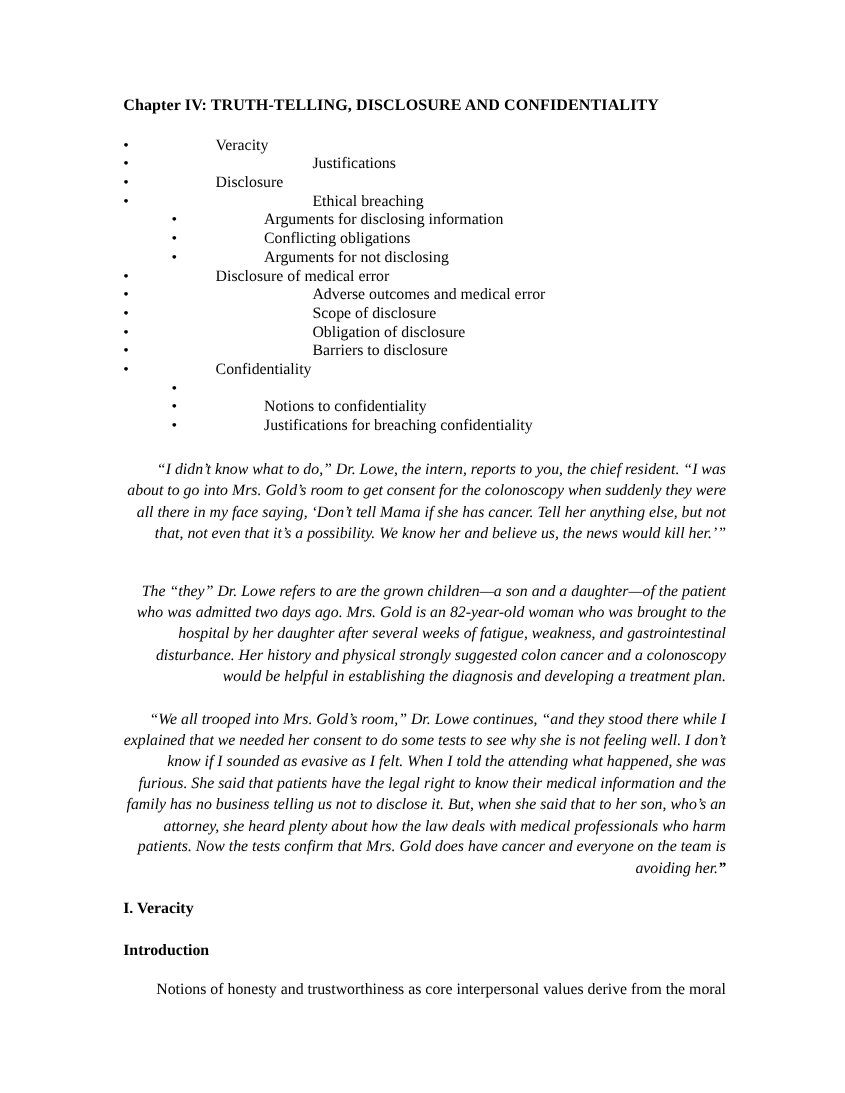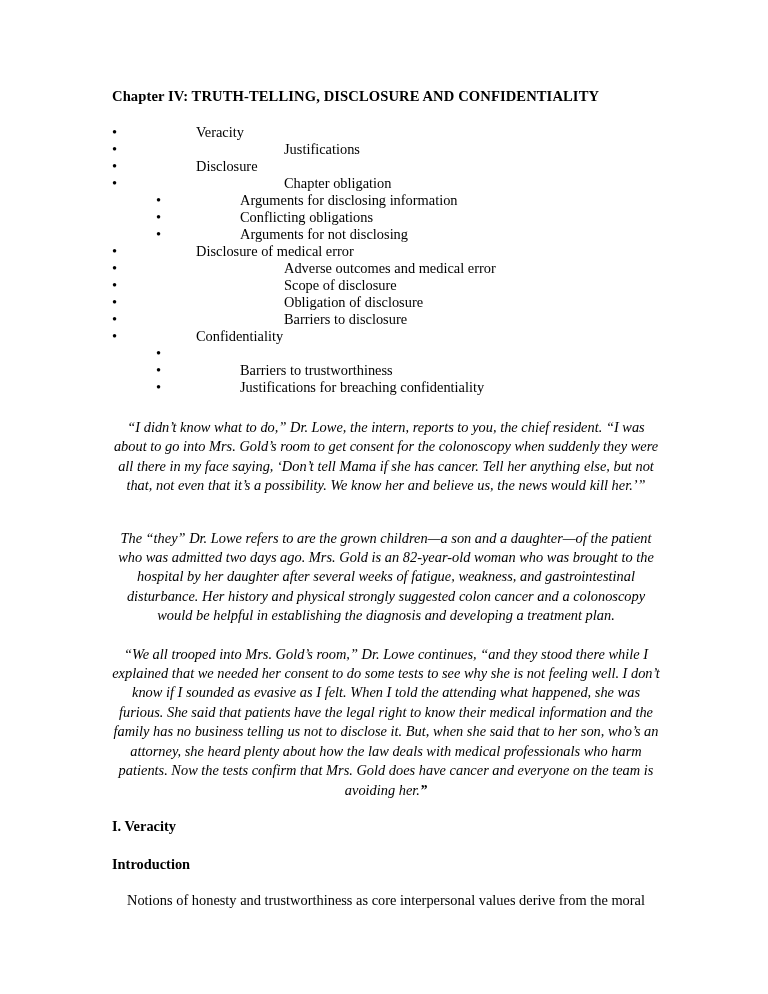--- a/index.html
+++ b/index.html
@@ -76,21 +76,21 @@
 
   
   .t-1 { left: 48px; }   
   .t-2 { left: 92px; font-family: Liberation Serif, serif; }   
   .t-3 { left: 136px; }  
 
   
   .para {
     font-size: 14.4px;
     line-height: 19.4px;
-    text-align: center;
+    text-align: right;
     margin: 0;
   }
   .para.italic {
     font-style: italic;
   }
   .gap-quote1 { margin-top: 22px; }
   .gap-quote2 { margin-top: 33px; }
   .gap-quote3 { margin-top: 19px; }
 
   .closing-quote {
@@ -124,21 +124,21 @@
         <div class="outline-item">
           <span class="bullet b-out">•</span>
           <span class="olabel t-3">Justifications</span>
         </div>
         <div class="outline-item">
           <span class="bullet b-out">•</span>
           <span class="olabel t-1">Disclosure</span>
         </div>
         <div class="outline-item">
           <span class="bullet b-out">•</span>
-          <span class="olabel t-3">Chapter obligation</span>
+          <span class="olabel t-3">Ethical breaching</span>
         </div>
         <div class="outline-item">
           <span class="bullet b-in">•</span>
           <span class="olabel t-2">Arguments for disclosing information</span>
         </div>
         <div class="outline-item">
           <span class="bullet b-in">•</span>
           <span class="olabel t-2">Conflicting obligations</span>
         </div>
         <div class="outline-item">
@@ -167,21 +167,21 @@
         </div>
         <div class="outline-item">
           <span class="bullet b-out">•</span>
           <span class="olabel t-1">Confidentiality</span>
         </div>
         <div class="outline-item">
           <span class="bullet b-in">•</span>
         </div>
         <div class="outline-item">
           <span class="bullet b-in">•</span>
-          <span class="olabel t-2">Barriers to trustworthiness</span>
+          <span class="olabel t-2">Notions to confidentiality</span>
         </div>
         <div class="outline-item">
           <span class="bullet b-in">•</span>
           <span class="olabel t-2">Justifications for breaching confidentiality</span>
         </div>
       </div>
 
     <div class="para italic gap-quote1">“I didn’t know what to do,”  Dr. Lowe, the intern, reports to you, the chief resident.  “I was about to go into Mrs. Gold’s room to get consent for the colonoscopy when suddenly they were all there in my face saying, ‘Don’t tell Mama if she has cancer.  Tell her anything else, but not that, not even that it’s a possibility.  We know her and believe us, the news would kill her.’”</div>
 
     <div class="para italic gap-quote2">The “they” Dr. Lowe refers to are the grown children—a son and a daughter—of the patient who was admitted two days ago.  Mrs. Gold is an 82-year-old woman who was brought to the hospital by her daughter after several weeks of fatigue, weakness, and gastrointestinal disturbance.  Her history and physical strongly suggested colon cancer and a colonoscopy would be helpful in establishing the diagnosis and developing a treatment plan.</div>

